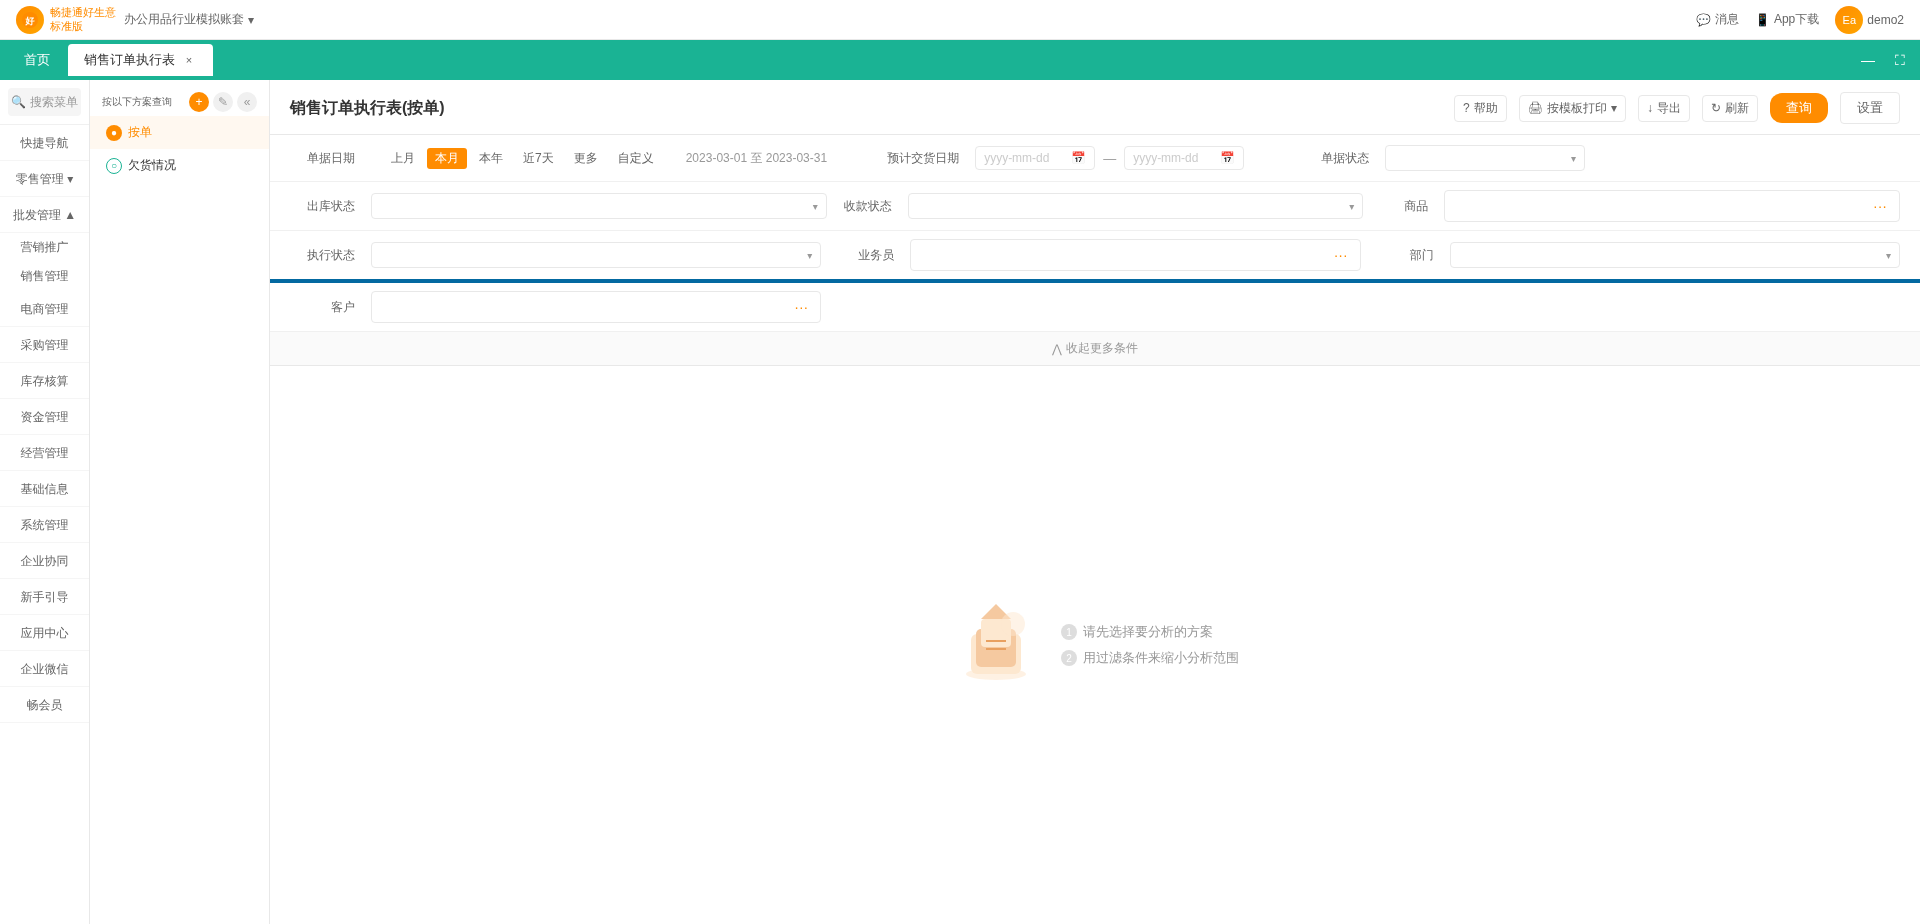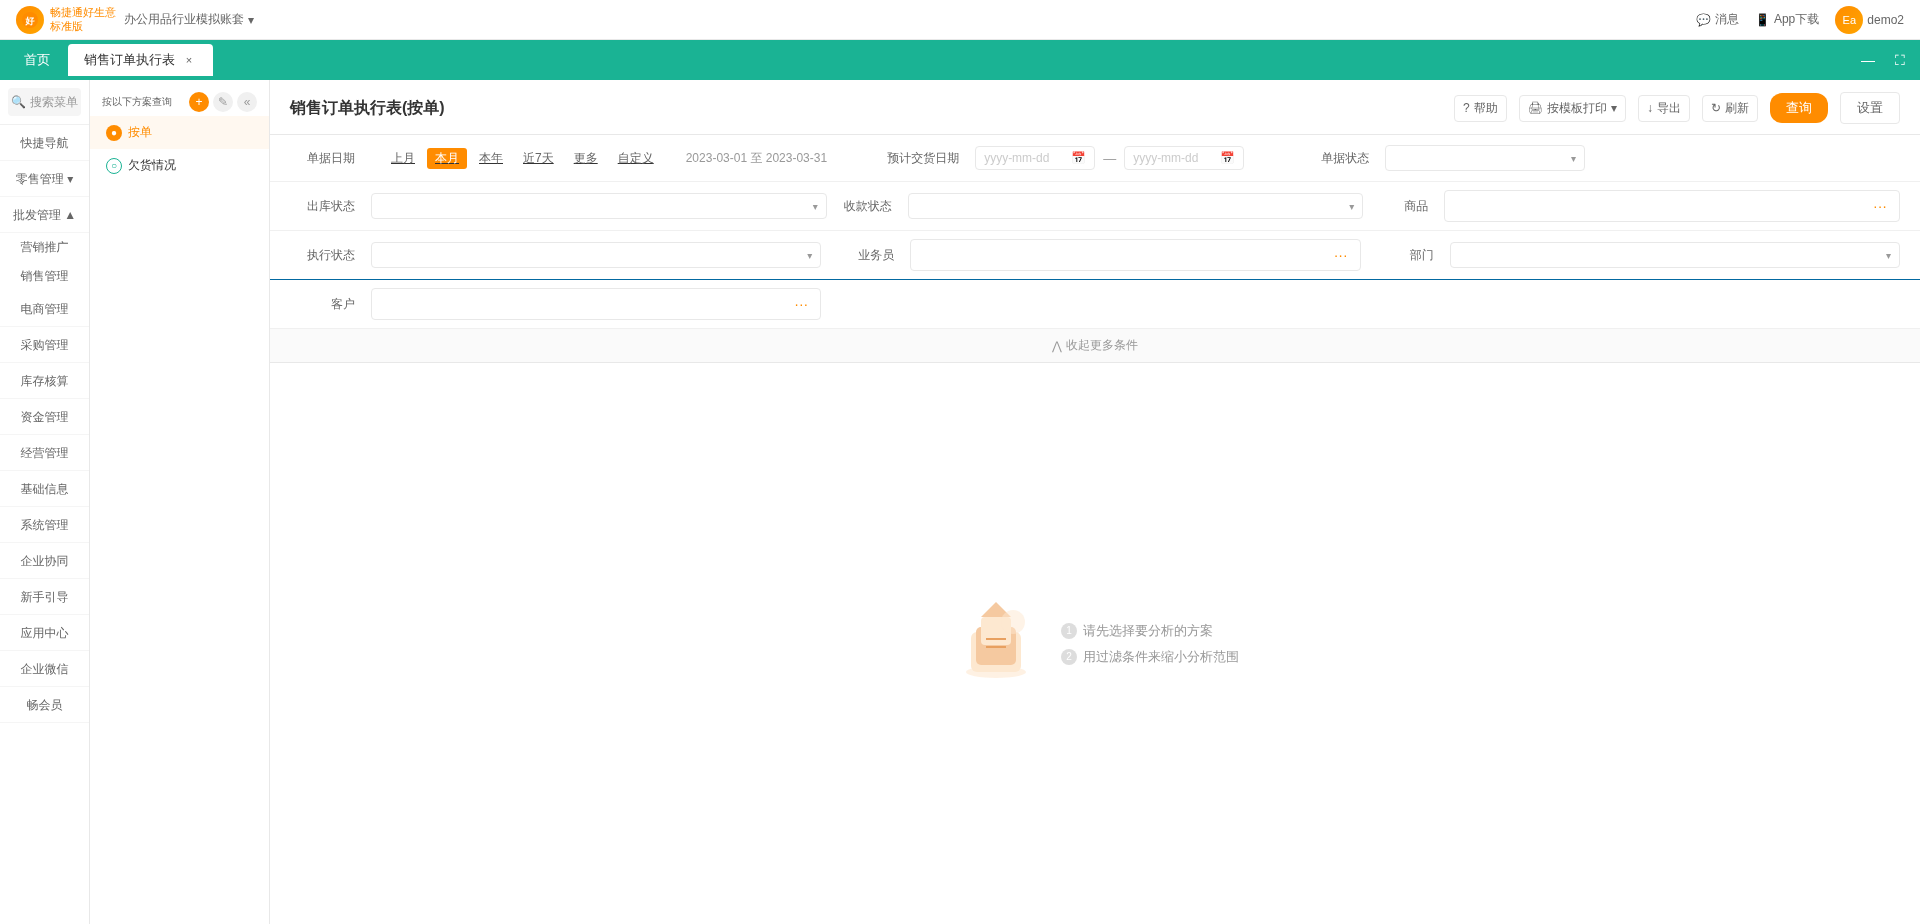--- a/index.html
+++ b/index.html
@@ -298,21 +298,20 @@
       border: 1px solid #e8e8e8;
       padding: 6px 16px;
       border-radius: 4px;
       cursor: pointer;
       font-size: 13px;
     }
     .date-tabs {
       display: flex;
       align-items: center;
       gap: 4px;
-      text-decoration: underline;
     }
     .date-tab {
       padding: 2px 8px;
       border-radius: 3px;
       font-size: 12px;
       cursor: pointer;
       color: #666;
     }
     .date-tab.active {
       background: #ff8c00;
@@ -633,21 +632,21 @@
               </div>
             </div>
             <div style="display:flex;align-items:center;gap:8px;">
               <span class="filter-cell-label">商品</span>
               <div style="flex:1;border:1px solid #e8e8e8;border-radius:4px;padding:5px 8px;display:flex;justify-content:flex-end;">
                 <span class="dots-btn">···</span>
               </div>
             </div>
           </div>
 
-          <div style="display:grid;grid-template-columns:1fr 1fr 1fr;padding:8px 20px;gap:8px;border-bottom:1px solid #0369a1;">
+          <div style="display:grid;grid-template-columns:1fr 1fr 1fr;padding:8px 20px;gap:8px;border-bottom:4px solid #0369a1;">
             <div style="display:flex;align-items:center;gap:8px;">
               <span class="filter-cell-label">执行状态</span>
               <div class="select-control">
                 <span></span>
                 <span class="chevron-down"></span>
               </div>
             </div>
             <div style="display:flex;align-items:center;gap:8px;">
               <span class="filter-cell-label">业务员</span>
               <div style="flex:1;border:1px solid #e8e8e8;border-radius:4px;padding:5px 8px;display:flex;justify-content:flex-end;">

